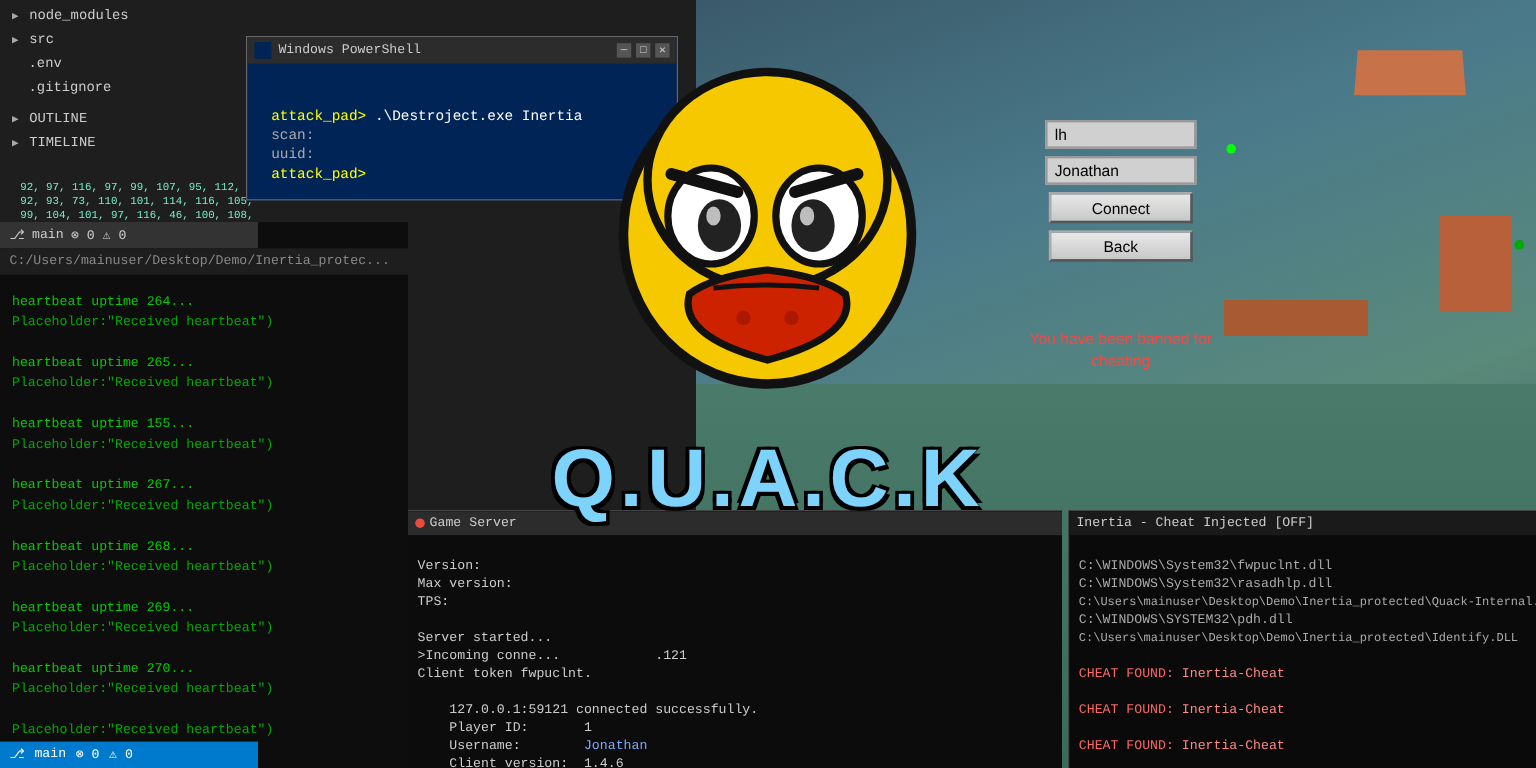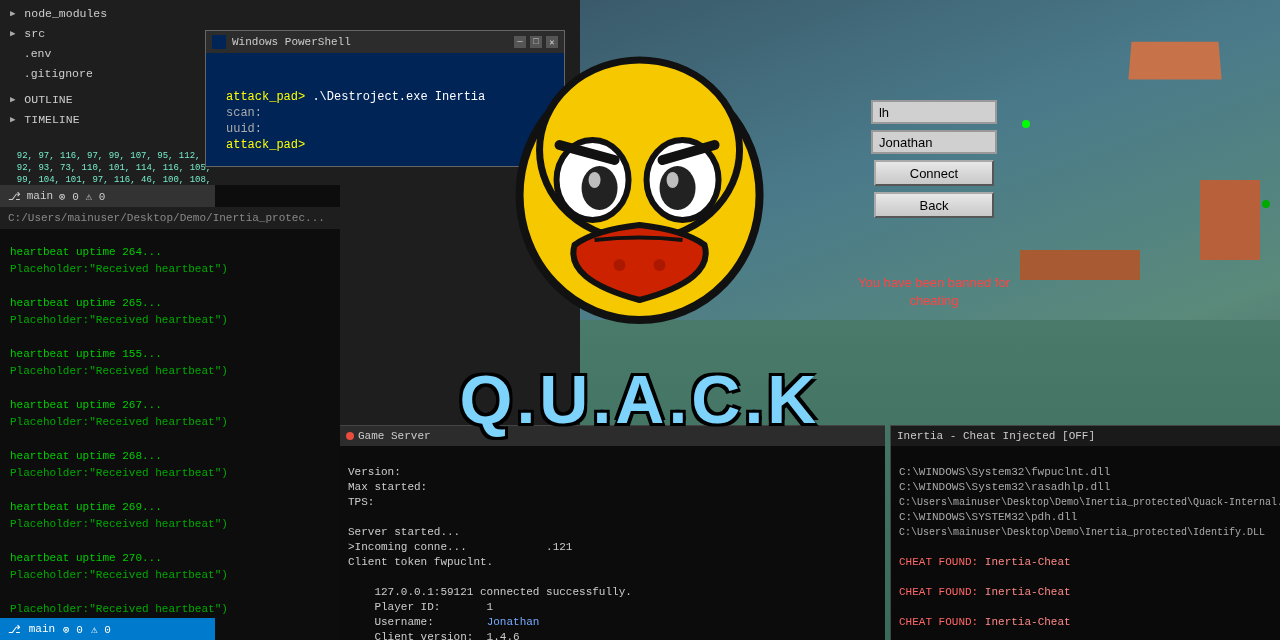--- a/index.html
+++ b/index.html
@@ -503,21 +503,21 @@
   <div class="quack-text">Q.U.A.C.K</div>
 </div>
 
 <div class="panel-game-server">
   <div class="gs-titlebar">
     <span class="gs-dot"></span>
     <span>Game Server</span>
   </div>
   <div class="gs-body">
 <span>Version:</span>
-<span>Max started:</span>
+<span>Max version:</span>
 <span>TPS:</span>
 
 <span>Server started...</span>
 <span>&gt;Incoming conne...            .121</span>
 <span>Client token fwpuclnt.</span>
 
 <span>    127.0.0.1:59121 connected successfully.</span>
 <span>    Player ID:       1</span>
 <span>    Username:        <span class="gs-username">Jonathan</span></span>
 <span>    Client version:  1.4.6</span>

